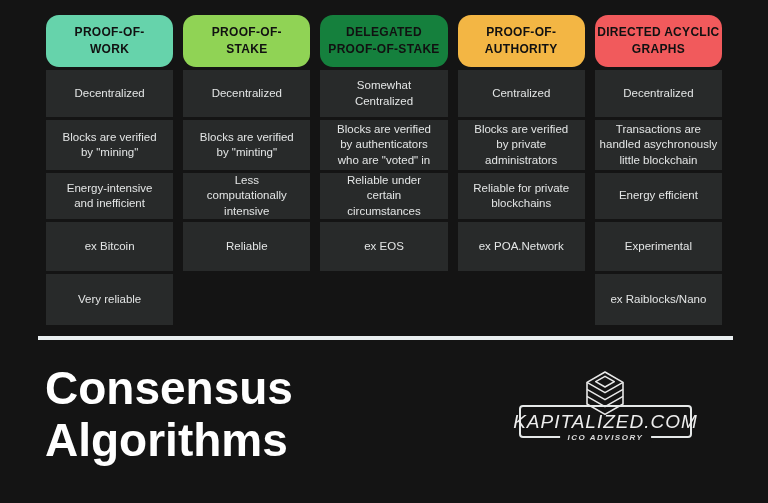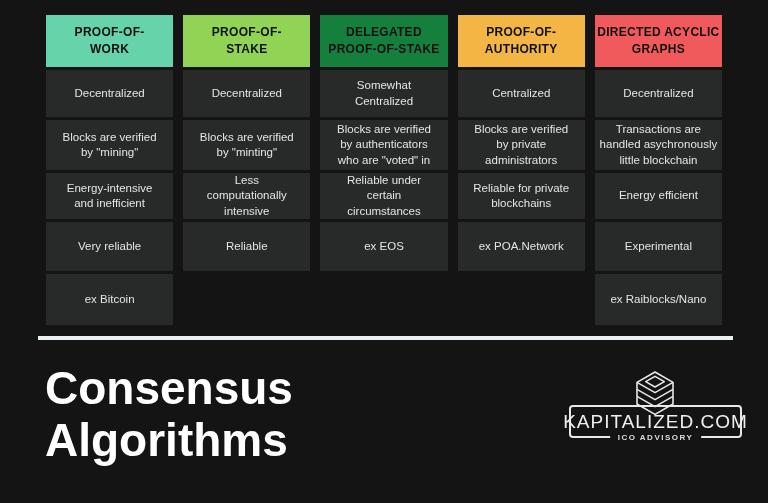--- a/index.html
+++ b/index.html
@@ -17,41 +17,41 @@
   .col {
     flex:1 1 0;
     display:grid;
     grid-template-rows:52px 47px 50px 46px 49px 51px;
     row-gap:3px;
   }
   .hdr {
     display:flex; align-items:center; justify-content:center;
     text-align:center; white-space:pre-line;
     font-size:12px; font-weight:bold; letter-spacing:.3px;
-    color:#111; line-height:1.4; padding:0 2px;
+    color:#111; line-height:1.4; padding:0 2px;border-radius:13px;
   }
   .cell {
     display:flex; align-items:center; justify-content:center;
     text-align:center; white-space:pre-line;
     background:#282a2a; color:#e3e5e5;
     font-size:11.5px; line-height:1.32; padding:0 2px;
   }
 
   
   .rule {
     position:absolute; left:38px; top:336px; width:695px; height:4px;
     background:#e9eef0;
   }
   .title {
     position:absolute; left:45px; top:362px;
     color:#ffffff; font-weight:bold; font-size:46px; line-height:52px;
     letter-spacing:0px;
   }
 
-  .logo { position:absolute; left:569px; top:370px; width:173px; height:80px; }
+  .logo { position:absolute; left:519px; top:370px; width:173px; height:80px;font-style:italic; }
   .logo-box {
     position:absolute; left:0; top:35px; width:169px; height:29px;
     border:2px solid #e6e9e9; border-radius:4px;
     display:flex; align-items:center; justify-content:center;
   }
   .brand {
     color:#eeeeee; font-size:19px; letter-spacing:1px; font-weight:400;
     white-space:nowrap;
   }
   .tagline {
@@ -69,22 +69,22 @@
 
   <div class="table" id="table">
       <div class="col">
         <div class="hdr" style="background: rgb(102, 211, 171);">PROOF-OF-
 WORK</div>
         <div class="cell">Decentralized</div>
         <div class="cell">Blocks are verified
 by "mining"</div>
         <div class="cell">Energy-intensive
 and inefficient</div>
+        <div class="cell">ex Bitcoin</div>
         <div class="cell">Very reliable</div>
-        <div class="cell">ex Bitcoin</div>
       </div>
       <div class="col">
         <div class="hdr" style="background: rgb(144, 211, 85);">PROOF-OF-
 STAKE</div>
         <div class="cell">Decentralized</div>
         <div class="cell">Blocks are verified
 by "minting"</div>
         <div class="cell">Less
 computationally
 intensive</div>

